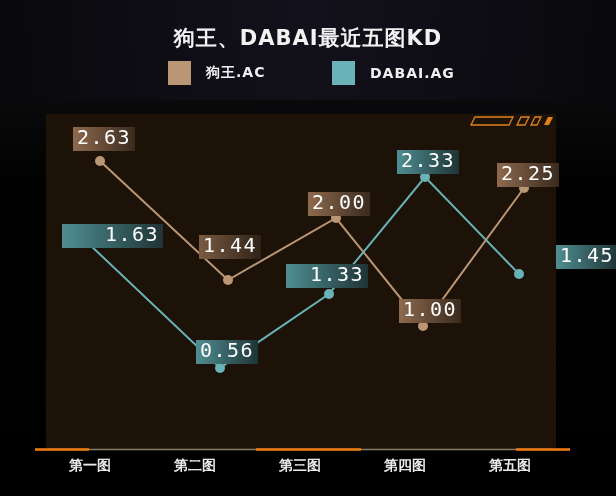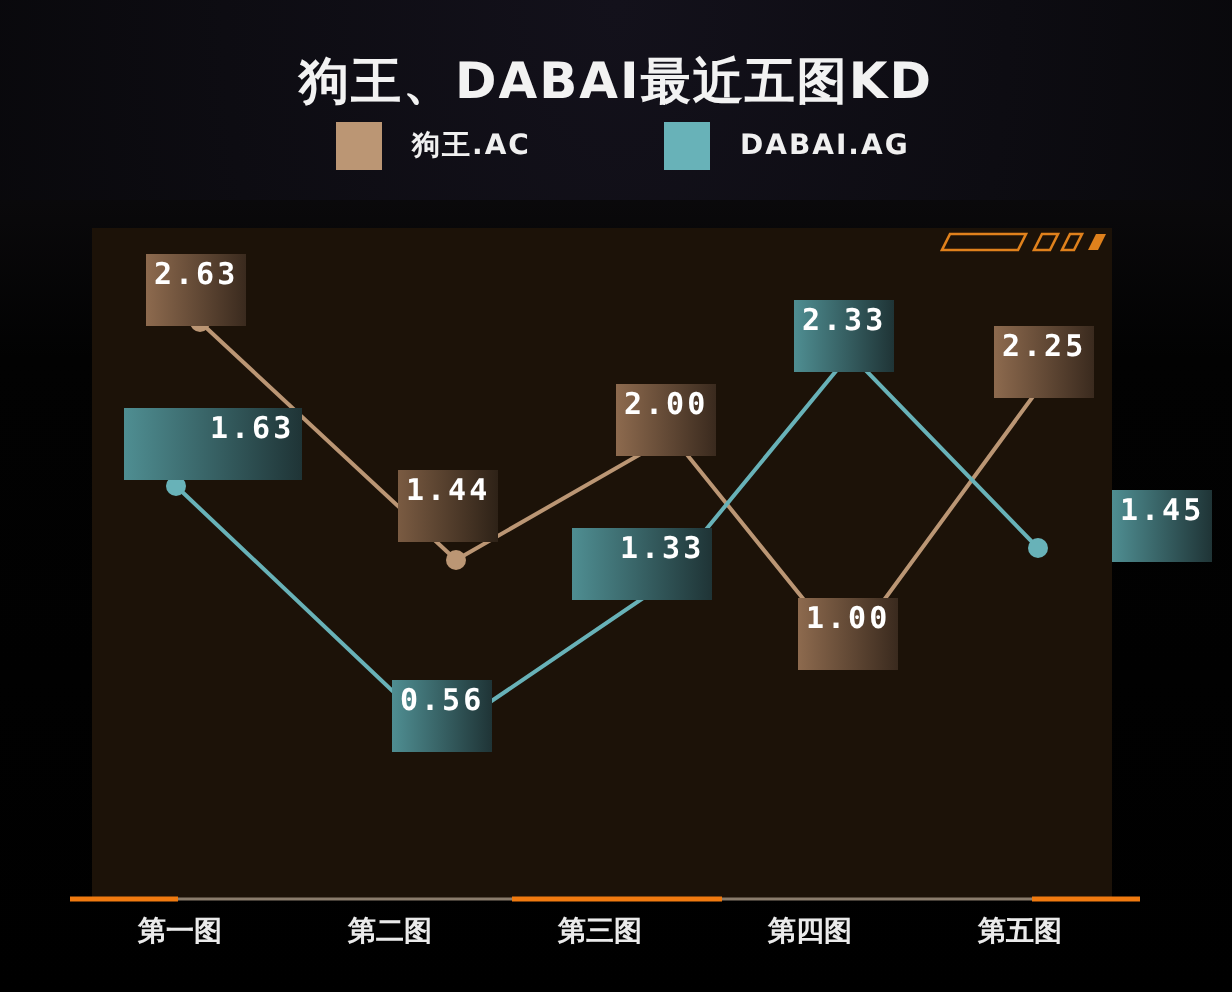--- a/index.html
+++ b/index.html
@@ -4,28 +4,28 @@
 <style>
   html, body { margin: 0; padding: 0; }
   body {
     width: 616px; height: 496px; overflow: hidden; position: relative;
     background: radial-gradient(ellipse at 50% 0%, #13111b 0%, #0d0c12 45%, #050506 100%);
     font-family: "DejaVu Sans", sans-serif;
   }
   .lower-bg { position: absolute; left: 0; top: 100px; width: 616px; height: 396px;
     background: linear-gradient(#0a090b, #020202 20%, #000 100%); }
   .title { position: absolute; left: 0; width: 616px; top: 24px; text-align: center;
-    color: #f2f2f2; font-size: 25px; font-weight: bold; letter-spacing: 1px; }
+    color: #f2f2f2; font-size: 21px; font-weight: bold; letter-spacing: 1px; }
   .legend-item { position: absolute; top: 61px; height: 24px; display: flex; align-items: center; }
   .swatch { width: 23px; height: 24px; margin-right: 15px; }
   .legend-label { color: #f0f0f0; font-size: 14px; font-weight: bold; letter-spacing: 1px; }
   .plot { position: absolute; left: 46px; top: 114px; width: 510px; height: 335px; background: #1c1208; }
   .deco { position: absolute; left: 470px; top: 116px; }
   svg.chart { position: absolute; left: 0; top: 0; }
-  .vlabel { position: absolute; height: 36px; padding: 0 4px; color: #fff; font-size: 15px; font-weight: bold;
+  .vlabel { position: absolute; height: 24px; padding: 0 4px; color: #fff; font-size: 20px; font-weight: normal;
     line-height: 20px; letter-spacing: 1.5px; font-family: "DejaVu Sans Mono", monospace; }
   .xlabel { position: absolute; top: 457px; width: 80px; text-align: center; color: #eaeaea; font-size: 14px; font-weight: bold; }
 </style>
 </head>
 <body>
 
 <div class="lower-bg"></div>
 
 <div class="title">狗王、DABAI最近五图KD</div>
 
@@ -74,21 +74,21 @@
     <circle cx="519" cy="274" r="5"></circle>
   </g>
 </svg>
 
 <div class="vlabel" style="left:73px;top:127px;background:linear-gradient(90deg,#8d6a4e,#3a2a1e);">2.63</div>
 <div class="vlabel" style="left:199px;top:235px;background:linear-gradient(90deg,#7a5b42,#2e2217);">1.44</div>
 <div class="vlabel" style="left:308px;top:192px;background:linear-gradient(90deg,#8d6a4e,#3a2a1e);">2.00</div>
 <div class="vlabel" style="left:399px;top:299px;background:linear-gradient(90deg,#8d6a4e,#3a2a1e);">1.00</div>
 <div class="vlabel" style="left:497px;top:163px;background:linear-gradient(90deg,#8d6a4e,#3a2a1e);">2.25</div>
 
-<div class="vlabel" style="left:62px;top:204px;background:linear-gradient(90deg,#4f8e92,#1f3436);padding-left:43px;">1.63</div>
+<div class="vlabel" style="left:62px;top:224px;background:linear-gradient(90deg,#4f8e92,#1f3436);padding-left:43px;">1.63</div>
 <div class="vlabel" style="left:196px;top:340px;background:linear-gradient(90deg,#4f8e92,#1f3436);">0.56</div>
 <div class="vlabel" style="left:286px;top:264px;background:linear-gradient(90deg,#4f8e92,#1f3436);padding-left:24px;">1.33</div>
 <div class="vlabel" style="left:397px;top:150px;background:linear-gradient(90deg,#4f8e92,#1f3436);">2.33</div>
 <div class="vlabel" style="left:516px;top:245px;background:linear-gradient(90deg,#4f8e92,#1f3436);margin-left:40px;">1.45</div>
 
 <div class="xlabel" style="left:50px;">第一图</div>
 <div class="xlabel" style="left:155px;">第二图</div>
 <div class="xlabel" style="left:260px;">第三图</div>
 <div class="xlabel" style="left:365px;">第四图</div>
 <div class="xlabel" style="left:470px;">第五图</div>

